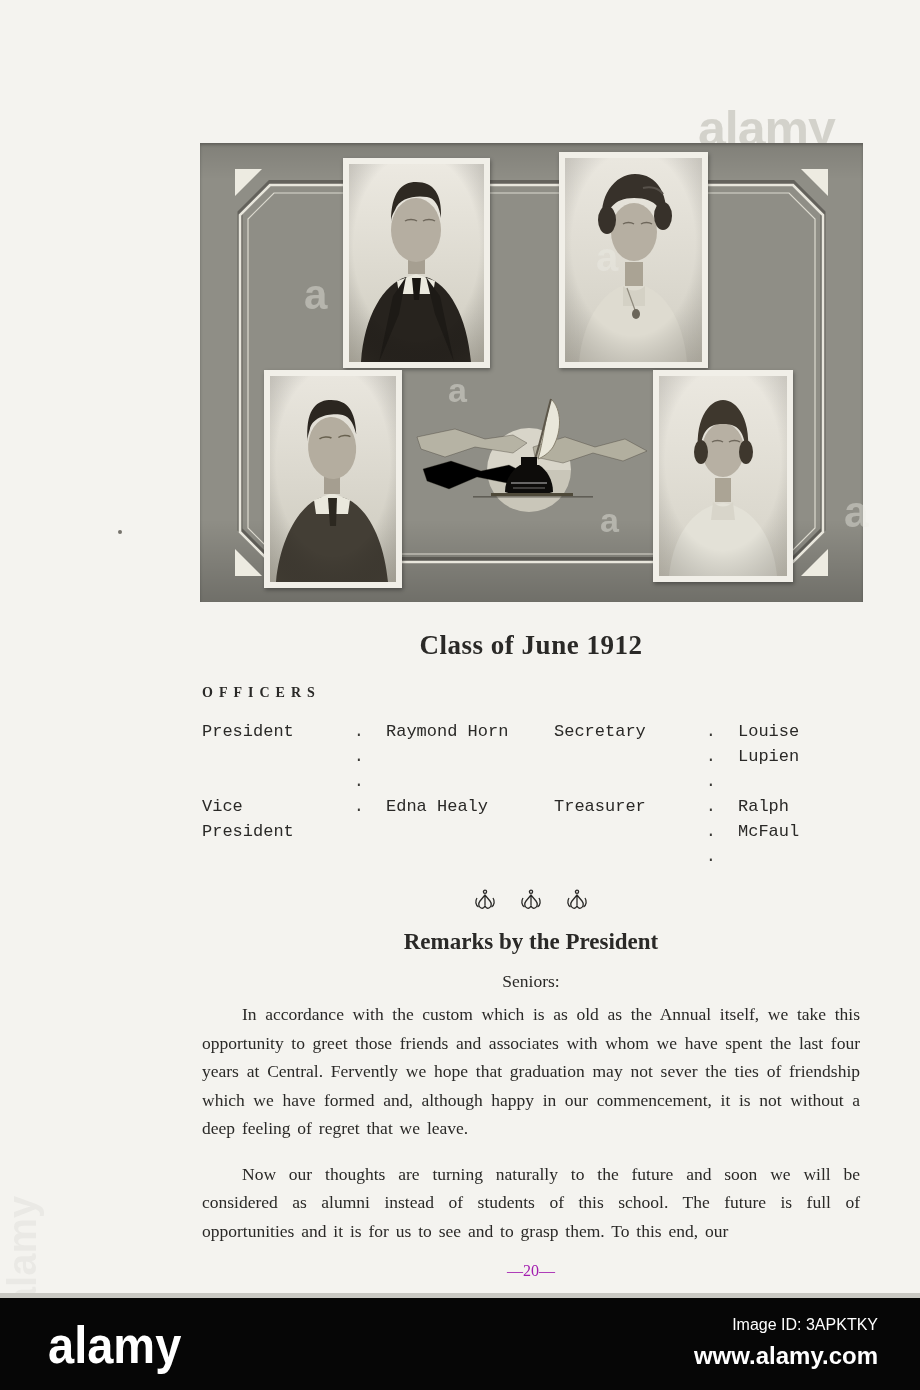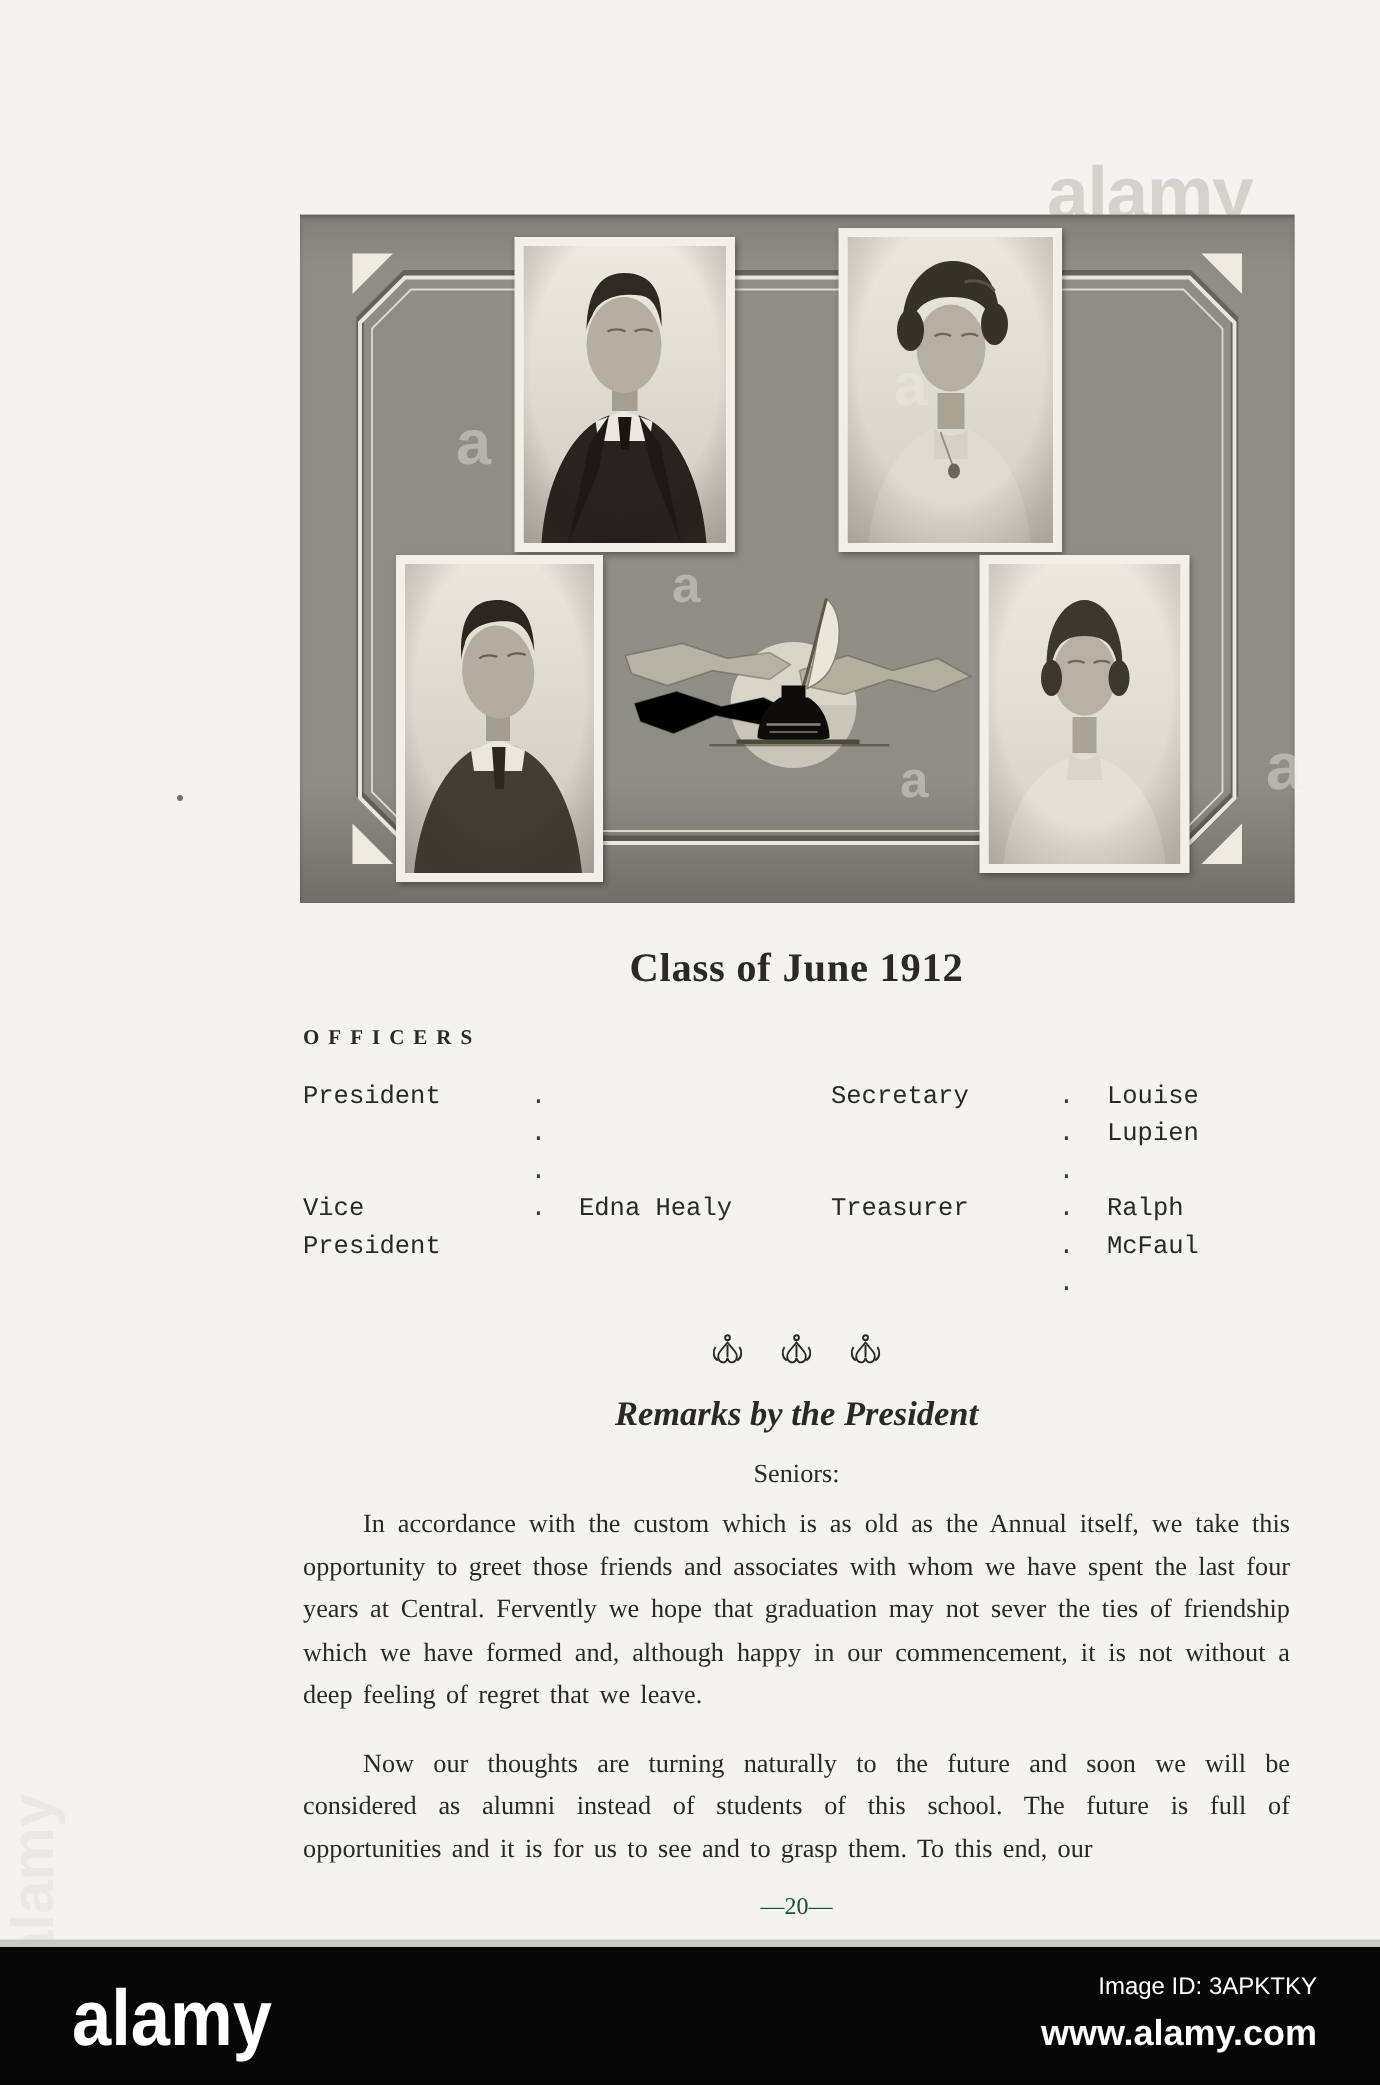--- a/index.html
+++ b/index.html
@@ -33,25 +33,25 @@
   
   .content{position:absolute;left:202px;top:630px;width:658px;color:#2a2927;}
   .title{text-align:center;font-size:27px;font-weight:bold;letter-spacing:.5px;margin:0 0 24px 0;}
   .officers-h{text-align:left;font-size:14px;font-weight:bold;letter-spacing:6px;margin:0 0 18px 0;}
   .officers{display:grid;grid-template-columns:308px 1fr;column-gap:44px;font-size:17px;line-height:25px;}
   .orow{display:grid;grid-template-columns:120px 58px 1fr;font-family:Liberation Mono, monospace;}
   .orow .dots{text-align:right;letter-spacing:14px;color:#3a3936;padding-right:2px;}
   .orow .oname{padding-left:6px;}
   .ornaments{text-align:center;margin:20px 0 12px 0;}
   .ornaments .fl{display:inline-block;margin:0 9px;vertical-align:middle;}
-  .remarks-h{text-align:center;font-size:23px;font-weight:bold;margin:14px 0 16px 0;font-style:italic;}
+  .remarks-h{text-align:center;font-size:23px;font-weight:bold;margin:14px 0 16px 0;}
   .salutation{font-size:17.5px;margin:0 0 8px 0;text-align:center;}
   .para{font-size:17.5px;line-height:28.5px;text-align:justify;text-indent:40px;
         word-spacing:2.5px;margin:0 0 17px 0;}
-  .pageno{text-align:center;font-size:16px;margin-top:12px;color:#14532d;}
+  .pageno{text-align:center;font-size:16px;margin-top:12px;color:#a21caf;}
 
   
   .footer-edge{position:absolute;left:0;top:1293px;width:920px;height:5px;background:#c9c8c2;}
   .footer{position:absolute;left:0;top:1298px;width:920px;height:92px;background:#060606;
           font-family:"Liberation Sans",sans-serif;color:#fff;}
   .logo{position:absolute;left:48px;top:16px;font-size:47px;font-weight:bold;
         letter-spacing:0;transform:scaleY(1.12);transform-origin:top left;}
   .fmeta{position:absolute;right:42px;top:18px;text-align:right;}
   .fid{font-size:16px;margin-bottom:8px;}
   .furl{font-size:24px;font-weight:bold;margin-left:16px;}
@@ -212,20 +212,21 @@
 
   <div class="content">
     <h1 class="title">Class of June 1912</h1>
     <div class="officers-h">OFFICERS</div>
 
     <div class="officers">
       <div>
         <div class="orow">
           <span>President</span>
           <span class="dots">. . .</span>
+          <span class="oname">Raymond Horn</span>
         </div>
         <div class="orow">
           <span>Vice President</span>
           <span class="dots">.</span>
           <span class="oname">Edna Healy</span>
         </div>
       </div>
       <div>
         <div class="orow">
           <span>Secretary</span>

